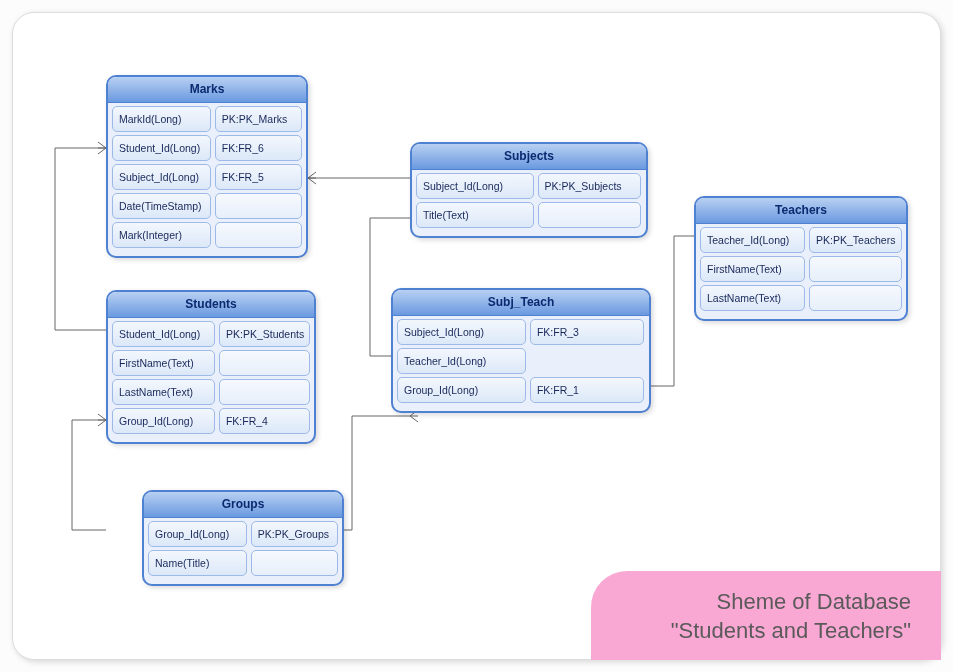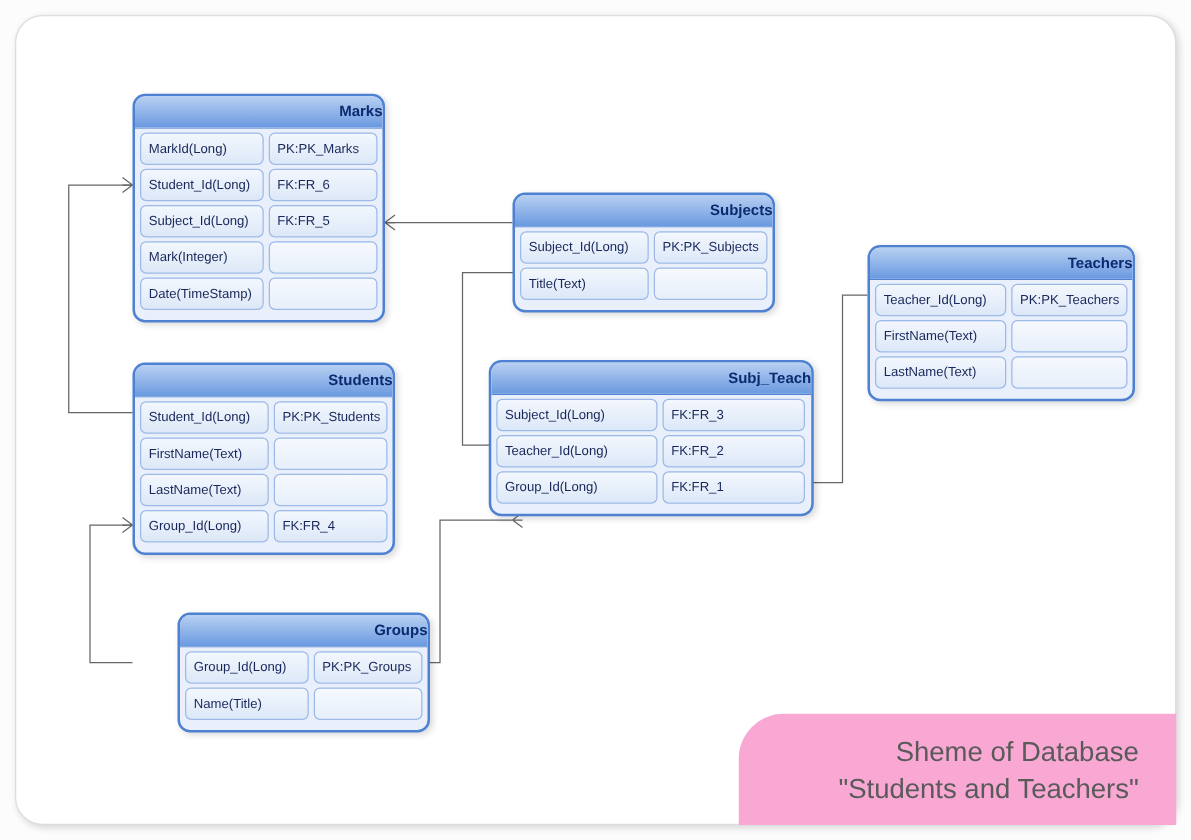--- a/index.html
+++ b/index.html
@@ -26,21 +26,21 @@
     border: 2px solid #4f81d2;
     border-radius: 10px;
     background: #eaf0fb;
     box-shadow: 2px 2px 5px rgba(0,0,0,0.15);
   }
   .entity-header {
     background: linear-gradient(#b8d0f2, #6a99e0);
     color: #0b2a70;
     font-size: 12px;
     font-weight: bold;
-    text-align: right;
+    text-align: center;
     padding: 5px 0 6px 0;
     border-bottom: 1px solid #4f81d2;
     border-top-left-radius: 8px;
     border-top-right-radius: 8px;
   }
   .rows { padding: 3px 4px 5px 4px; }
   .row { display: flex; gap: 4px; margin-bottom: 3px; }
   .cell {
     background: linear-gradient(#f3f7fd, #dce8f8);
     border: 1px solid #9cb9e7;
@@ -111,31 +111,31 @@
       </div>
     <div class="row">
         <div class="cell col1">Student_Id(Long)</div>
         <div class="cell col2">FK:FR_6</div>
       </div>
     <div class="row">
         <div class="cell col1">Subject_Id(Long)</div>
         <div class="cell col2">FK:FR_5</div>
       </div>
     <div class="row">
+        <div class="cell col1">Date(TimeStamp)</div>
+        <div class="cell col2 empty"></div>
+      </div>
+    <div class="row">
         <div class="cell col1">Mark(Integer)</div>
         <div class="cell col2 empty"></div>
       </div>
-    <div class="row">
-        <div class="cell col1">Date(TimeStamp)</div>
-        <div class="cell col2 empty"></div>
-      </div>
-  </div>
-</div>
-
-<div class="entity" style="left:410px; top:154px; width:210px;">
+  </div>
+</div>
+
+<div class="entity" style="left:410px; top:142px; width:238px;">
   <div class="entity-header">Subjects</div>
   <div class="rows">
     <div class="row">
         <div class="cell col1">Subject_Id(Long)</div>
         <div class="cell col2">PK:PK_Subjects</div>
       </div>
     <div class="row">
         <div class="cell col1">Title(Text)</div>
         <div class="cell col2 empty"></div>
       </div>
@@ -184,21 +184,20 @@
 
 <div class="entity" style="left:391px; top:288px; width:260px;">
   <div class="entity-header">Subj_Teach</div>
   <div class="rows">
     <div class="row">
         <div class="cell col1">Subject_Id(Long)</div>
         <div class="cell col2">FK:FR_3</div>
       </div>
     <div class="row">
         <div class="cell col1">Teacher_Id(Long)</div>
-        <div class="cell col2">FK:FR_2</div>
       </div>
     <div class="row">
         <div class="cell col1">Group_Id(Long)</div>
         <div class="cell col2">FK:FR_1</div>
       </div>
   </div>
 </div>
 
 <div class="entity" style="left:106px; top:490px; width:202px;margin-left:36px;">
   <div class="entity-header">Groups</div>

